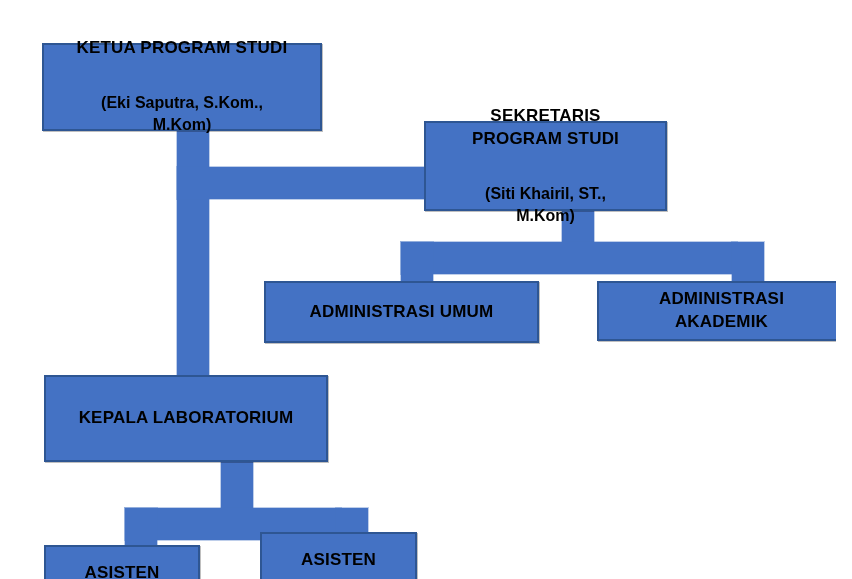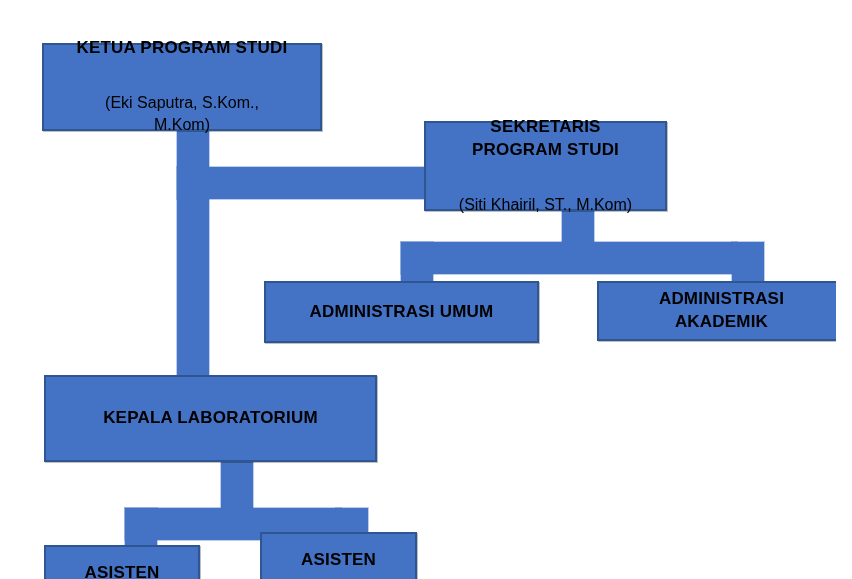--- a/index.html
+++ b/index.html
@@ -31,35 +31,35 @@
     text-align: center;
     box-shadow: 1px 1px 0 rgba(0,0,0,0.25);
   }
   .node-title {
     font-weight: bold;
     font-size: 17px;
     line-height: 1.35;
     letter-spacing: 0.2px;
   }
   .node-subtitle {
-    font-weight: normal;
+    font-weight: bold;
     font-size: 16px;
     line-height: 1.4;
   }
   .line {
     position: absolute;
     background: var(--connector);
     box-shadow: 0 0 0 1px rgba(68,114,196,0.35);
   }
   
   #node-ketua        { left: 10px;  top: 11px;  width: 280px; height: 88px; }
   #node-sekretaris   { left: 392px; top: 89px;  width: 243px; height: 90px; }
   #node-adm-umum     { left: 232px; top: 249px; width: 275px; height: 62px; justify-content: center; }
   #node-adm-akademik { left: 565px; top: 249px; width: 249px; height: 60px; }
-  #node-kepala-lab   { left: 12px;  top: 343px; width: 333px; height: 87px; }
+  #node-kepala-lab   { left: 12px;  top: 343px; width: 284px; height: 87px; }
   #node-laboran      { left: 12px;  top: 513px; width: 156px; height: 56px; }
   #node-asisten      { left: 228px; top: 500px; width: 157px; height: 56px; }
   
   #conn-ketua-down        { left: 145px; top: 99px;  width: 5px;   height: 246px; }
   #conn-ketua-sekretaris  { left: 145px; top: 135px; width: 249px; height: 5px; }
   #conn-sekretaris-down   { left: 530px; top: 179px; width: 5px;   height: 36px; }
   #conn-adm-horizontal    { left: 369px; top: 210px; width: 336px; height: 5px; }
   #conn-adm-umum-drop     { left: 369px; top: 210px; width: 5px;   height: 41px; }
   #conn-adm-akademik-drop { left: 700px; top: 210px; width: 5px;   height: 41px; }
   #conn-kepala-down       { left: 189px; top: 430px; width: 5px;   height: 51px; }

